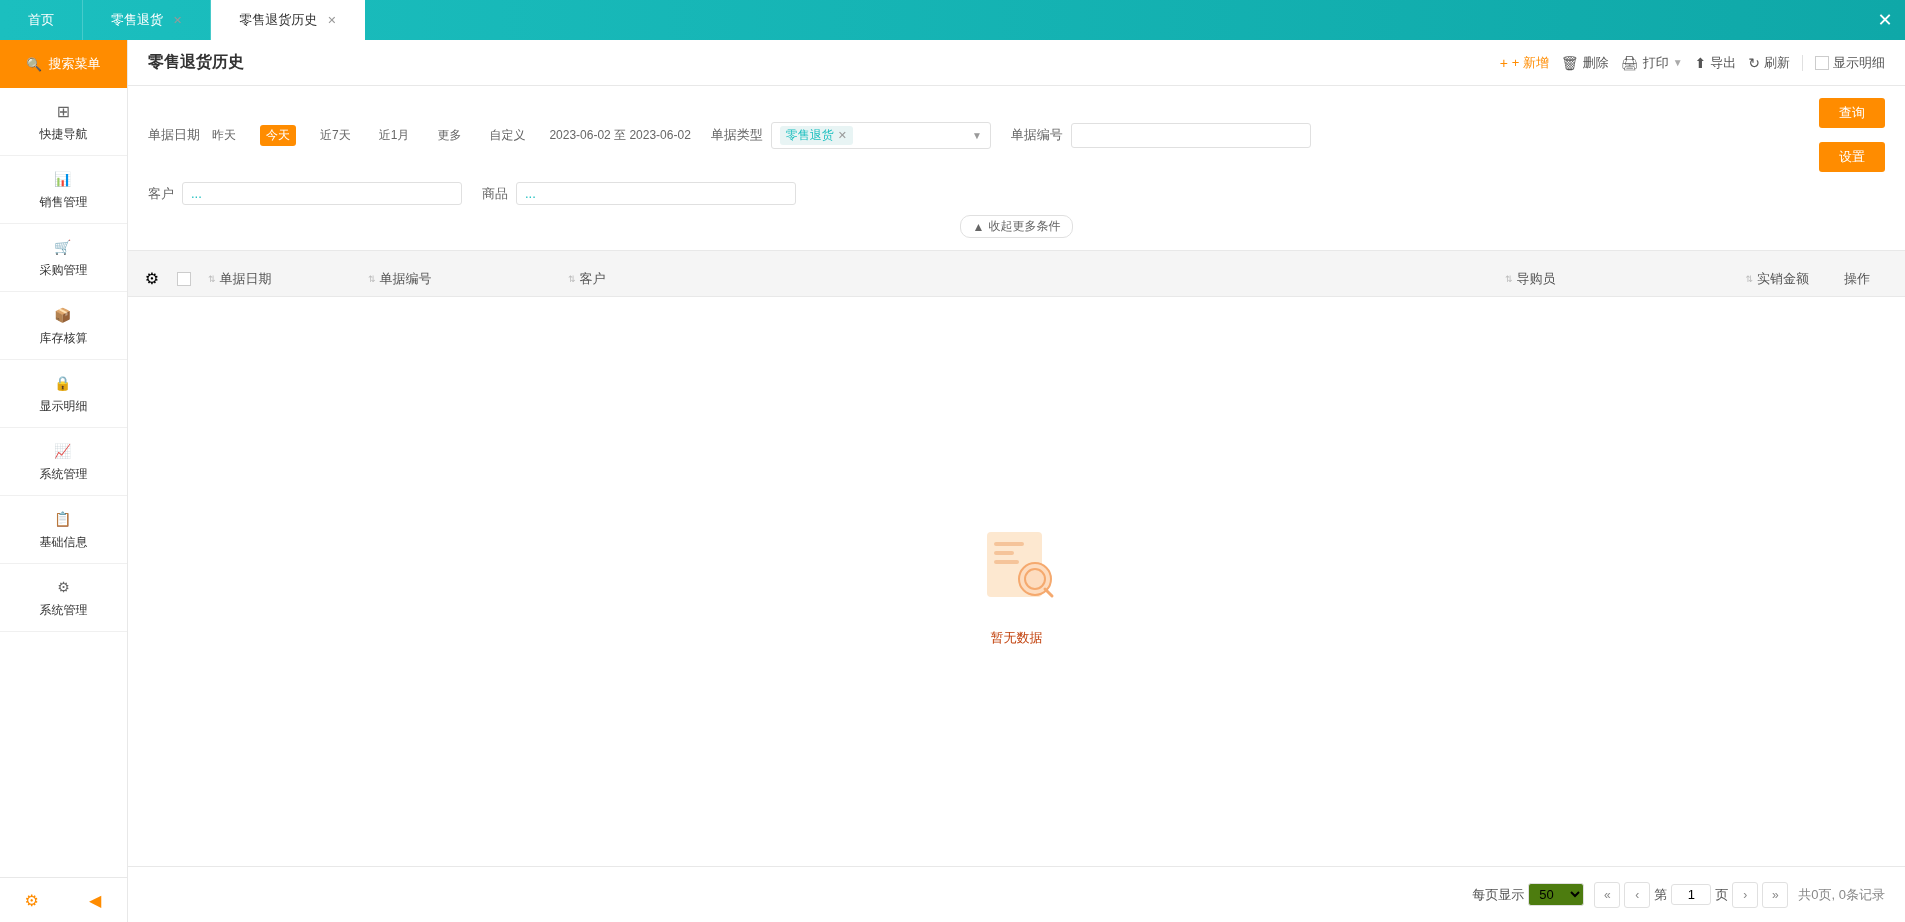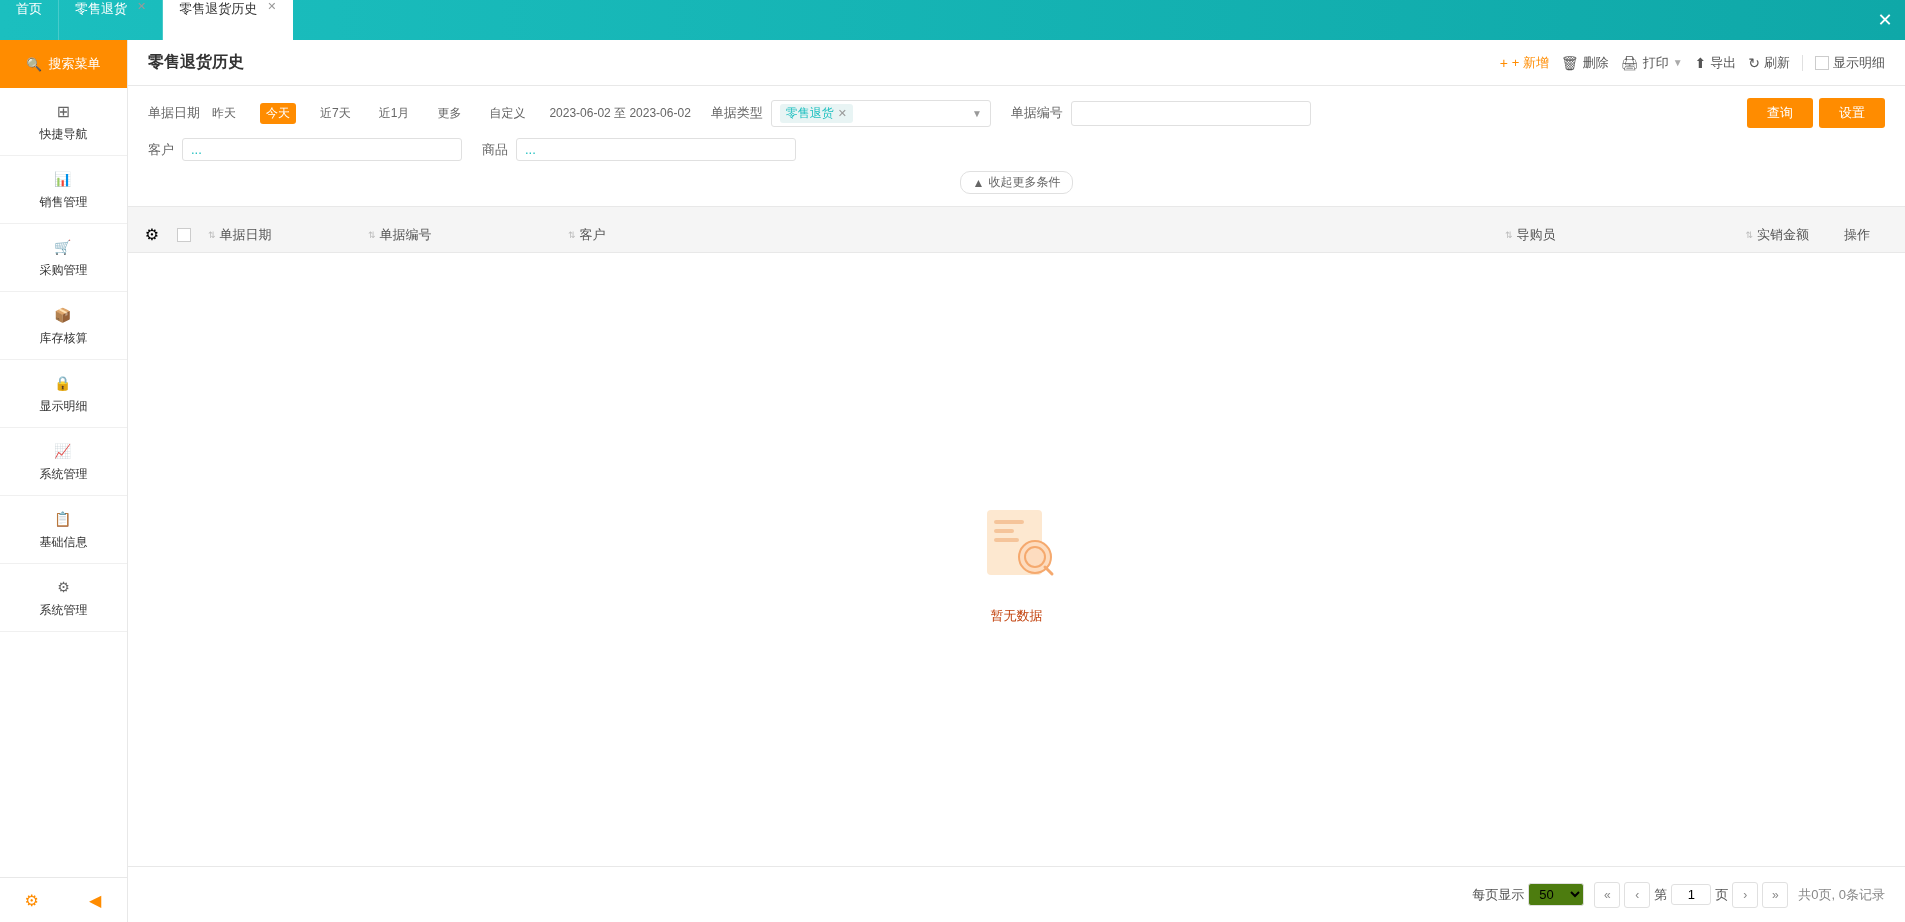--- a/index.html
+++ b/index.html
@@ -13,21 +13,22 @@
       align-items: center;
       flex-shrink: 0;
     }
     .top-bar-tabs {
       display: flex;
       align-items: stretch;
       height: 100%;
     }
     .tab-item {
       display: flex;
-      padding: 0 16px;
+      align-items: center;
+      padding: 0 28px;
       cursor: pointer;
       color: white;
       font-size: 13px;
       gap: 6px;
       height: 100%;
       border-right: 1px solid rgba(255,255,255,0.2);
     }
     .tab-item.active {
       background: white;
       color: #333;
@@ -541,21 +542,21 @@
             </div>
             <span class="filter-select-arrow">▼</span>
           </div>
         </div>
 
         <div class="filter-group">
           <span class="filter-label">单据编号</span>
           <input class="filter-input" type="text" style="min-width: 240px;">
         </div>
 
-        <div style="margin-left:auto; display:flex; gap:6px;">
+        <div style="margin-left:auto; display:flex; flex-direction:column; gap:14px;">
           <button class="btn-query">查询</button>
           <button class="btn-settings">设置</button>
         </div>
       </div>
 
       <div class="filter-row">
 
         <div class="filter-group">
           <span class="filter-label">客户</span>
           <div class="filter-select" style="min-width:280px;">

